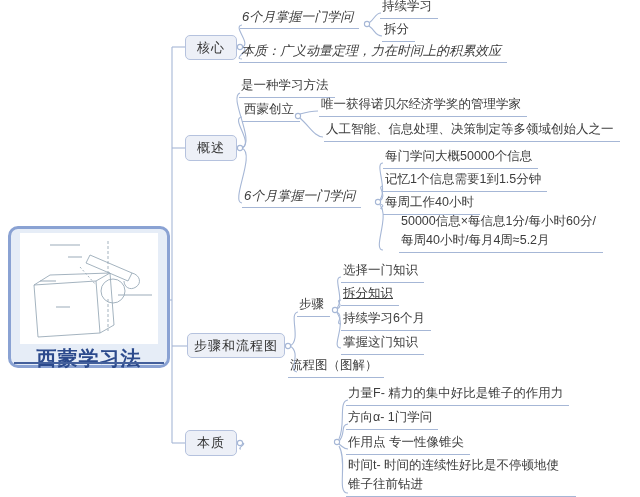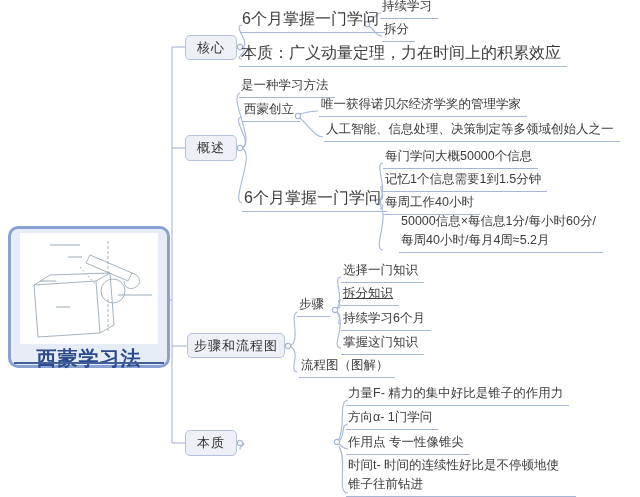--- a/index.html
+++ b/index.html
@@ -13,21 +13,21 @@
     background:#edf0f7;border:1px solid #b5c2de;border-radius:5px;
     display:flex;align-items:center;justify-content:center;
     font-size:13px;color:#333;letter-spacing:1px;
   }
   .leaf{
     position:absolute;z-index:1;
     border-bottom:1px solid #a6b7d6;
     padding:0 6px 2px 2px;
     font-size:12.5px;color:#3c3c3c;line-height:1.4;white-space:nowrap;
   }
-  .leaf.lg{font-size:16px;}
+  .leaf.lg{font-size:13px;font-style:italic;}
   .leaf.wrap{white-space:normal;line-height:1.52;}
   #rootNode{
     position:absolute;left:8px;top:226px;width:162px;height:142px;z-index:2;
     box-sizing:border-box;background:#e6edf7;border:3px solid #8aa2d3;border-radius:10px;
   }
   #rootNode .pic{
     position:absolute;left:9px;top:4px;width:138px;height:111px;background:#fff;
   }
   #rootNode .title{
     position:absolute;left:0;top:116px;width:100%;text-align:center;
@@ -144,20 +144,20 @@
   <div class="leaf" style="left:383px;top:148px;">每门学问大概50000个信息</div>
   <div class="leaf" style="left:383px;top:171px;">记忆1个信息需要1到1.5分钟</div>
   <div class="leaf" style="left:383px;top:194px;">每周工作40小时</div>
   <div class="leaf wrap" style="left:383px;top:212px;width:196px;margin-left:16px;">50000信息×每信息1分/每小时60分/每周40小时/每月4周≈5.2月</div>
 
   <div class="leaf" style="left:297px;top:296px;">步骤</div>
   <div class="leaf" style="left:341px;top:262px;">选择一门知识</div>
   <div class="leaf" style="left:341px;top:285px;text-decoration:underline;">拆分知识</div>
   <div class="leaf" style="left:341px;top:310px;">持续学习6个月</div>
   <div class="leaf" style="left:341px;top:334px;">掌握这门知识</div>
-  <div class="leaf" style="left:299px;top:357px;text-align:center;">流程图（图解）</div>
+  <div class="leaf" style="left:288px;top:357px;text-align:center;">流程图（图解）</div>
 
   <div class="leaf" style="left:346px;top:385px;">力量F- 精力的集中好比是锥子的作用力</div>
   <div class="leaf" style="left:346px;top:409px;">方向α- 1门学问</div>
   <div class="leaf" style="left:346px;top:434px;">作用点 专一性像锥尖</div>
   <div class="leaf wrap" style="left:346px;top:456px;width:222px;">时间t- 时间的连续性好比是不停顿地使锥子往前钻进</div>
 
 </div>
 
 </body></html>

